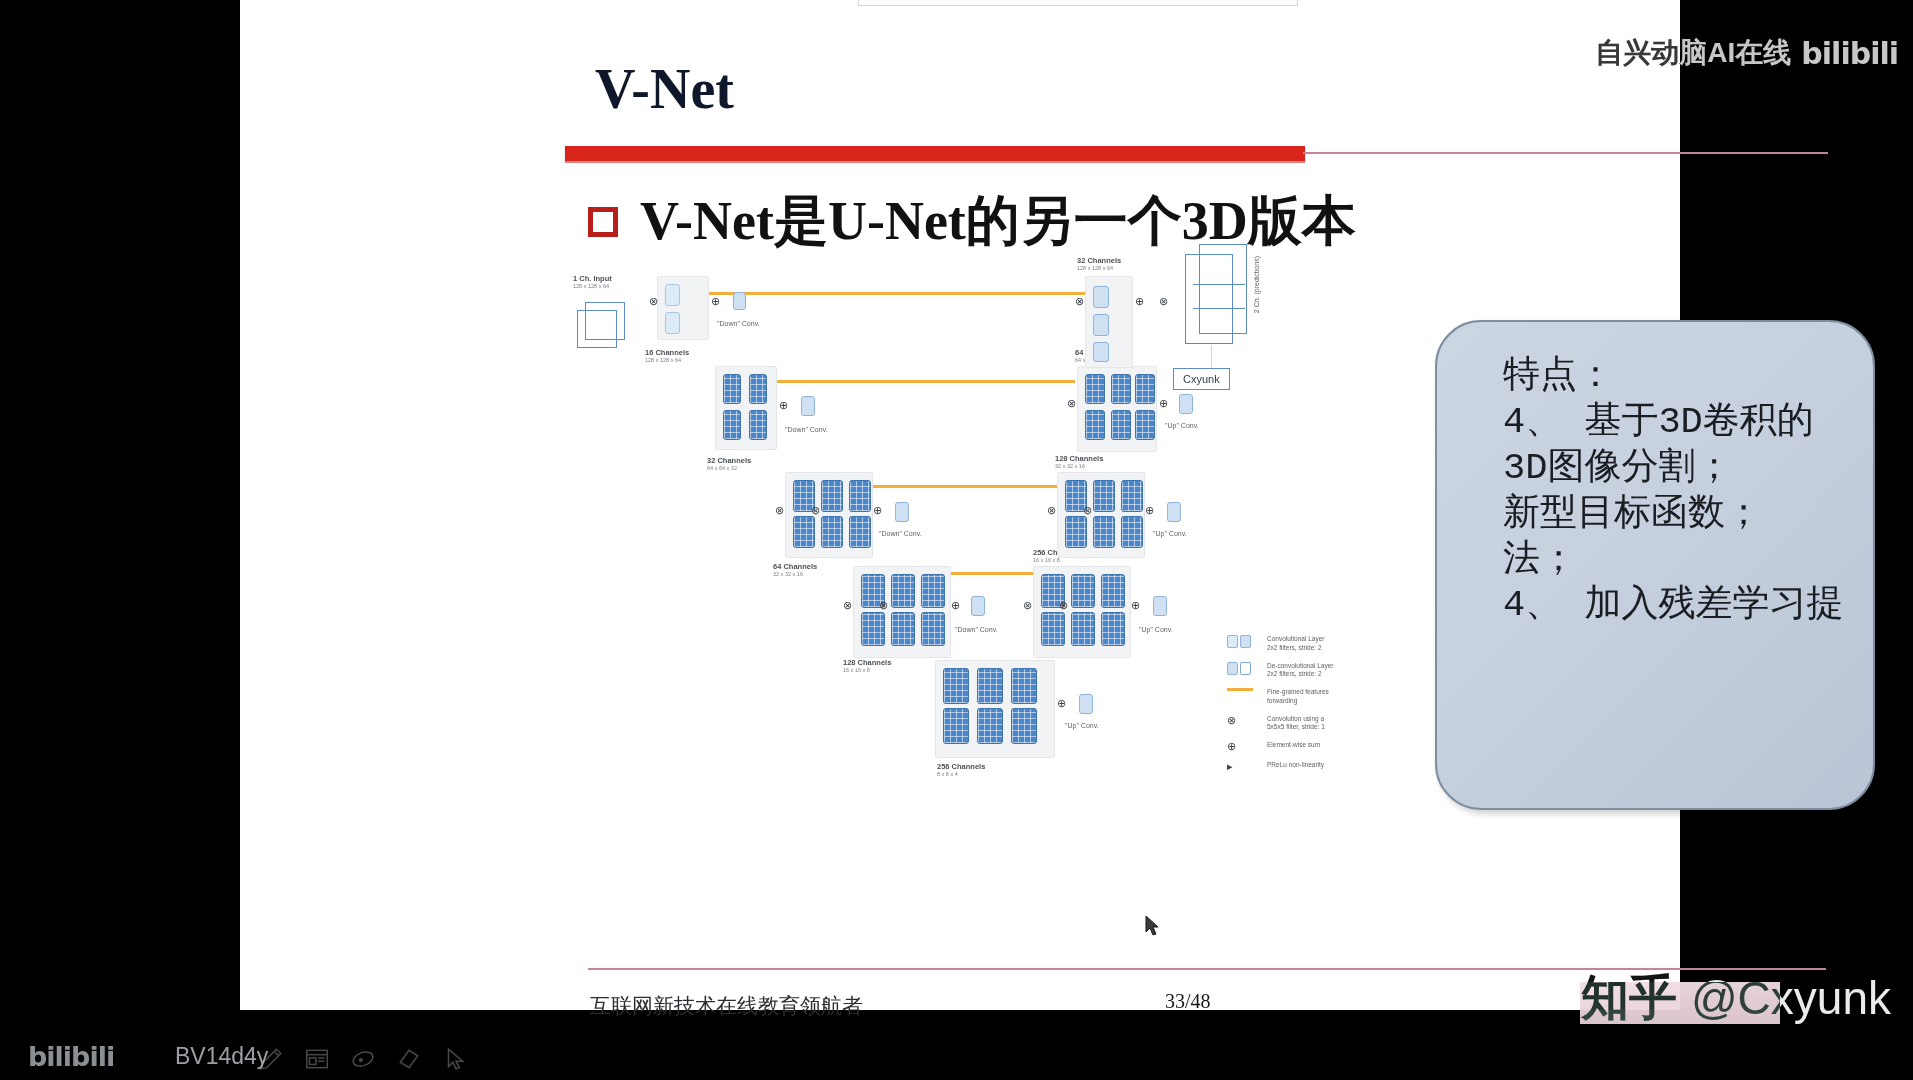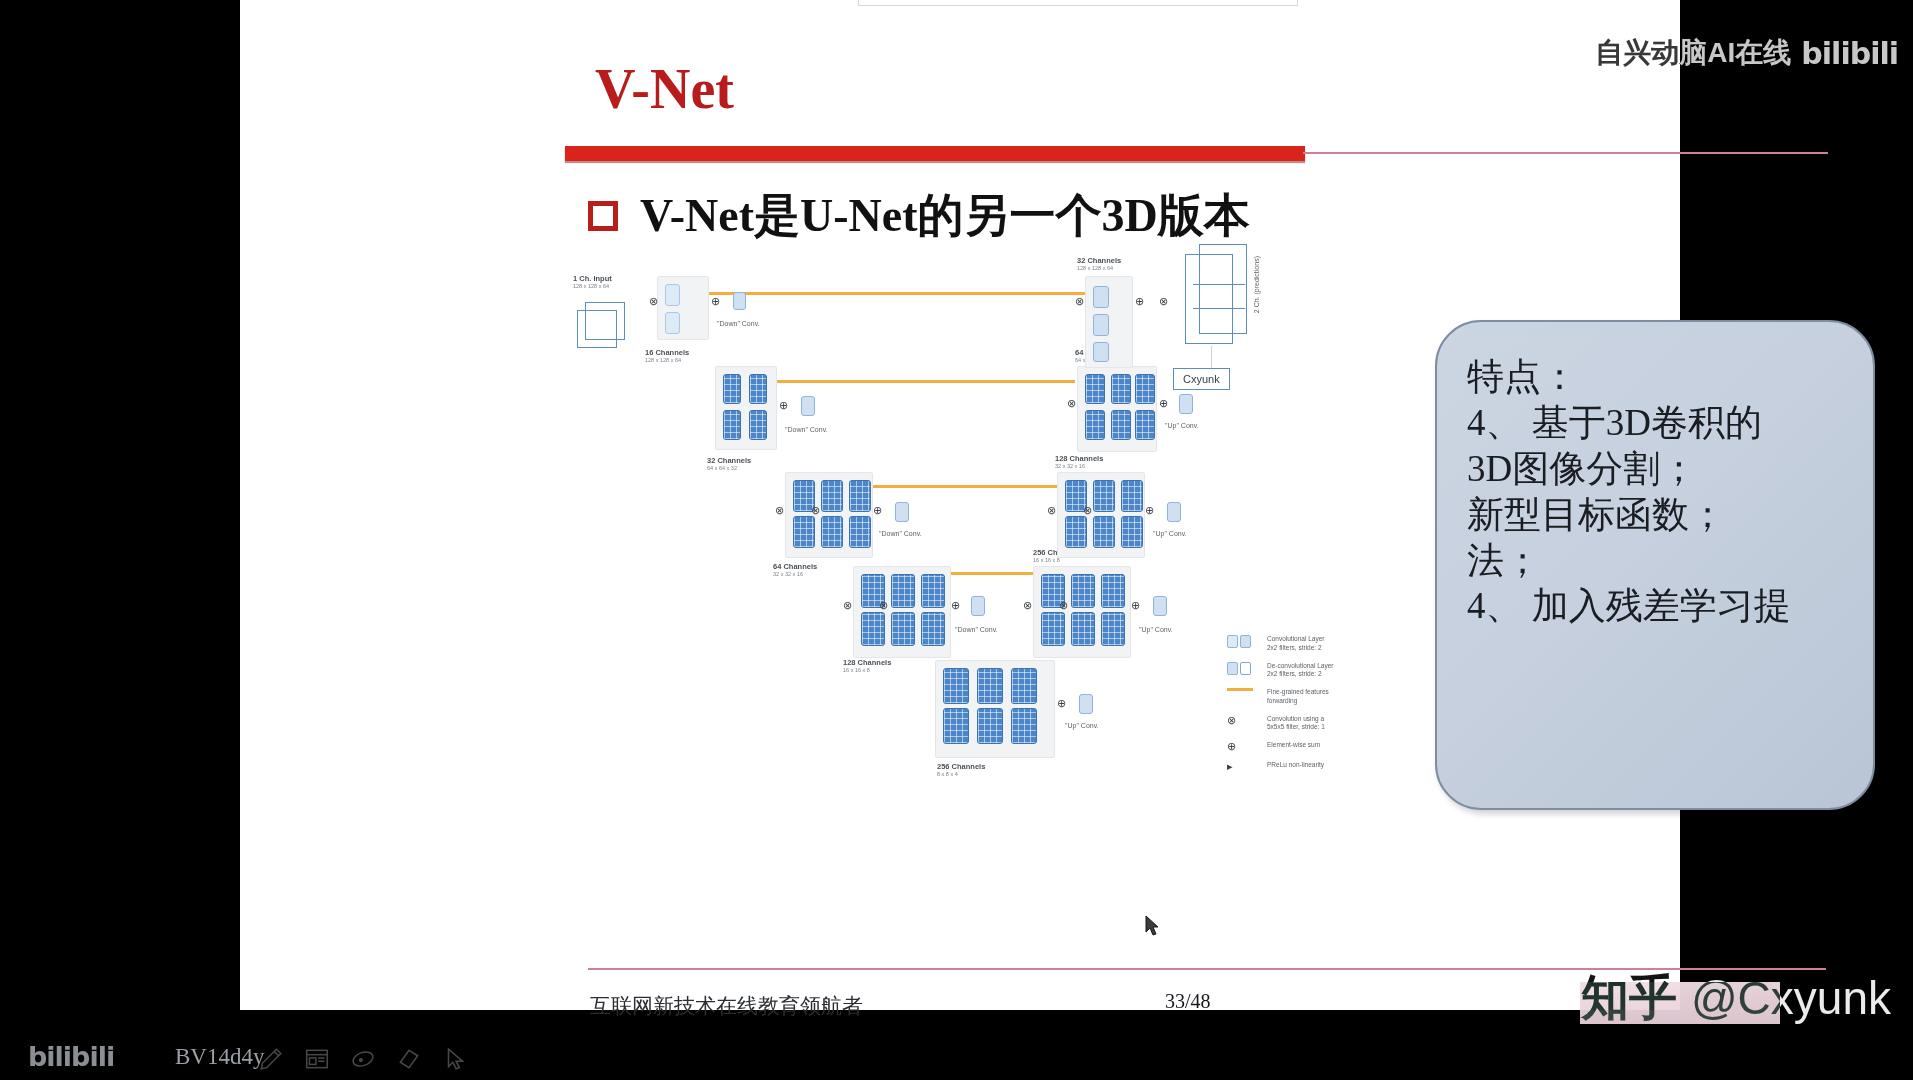--- a/index.html
+++ b/index.html
@@ -25,21 +25,21 @@
   
   .top-strip {
     position:absolute; left:618px; top:-4px; width:440px; height:10px;
     background:#ffffff; border:1px solid #cfd8e3; border-top:none;
   }
 
   
   .title {
     position:absolute; left:355px; top:57px;
     font-family: "Liberation Serif", serif;
-    font-size: 56px; font-weight: 700; color:#b91c1c;
+    font-size: 56px; font-weight: 700; color:#0f172a;
     letter-spacing:0px;
   }
   .title-rule-red {
     position:absolute; left:325px; top:146px; width:740px; height:15px;
     background:#d9241b;
     box-shadow: 0 2px 1px rgba(120,0,0,.45);
   }
   .title-rule-thin {
     position:absolute; left:1063px; top:152px; width:525px; height:2px;
     background:#c8829a;
@@ -48,21 +48,21 @@
   
   .bullet-row {
     position:absolute; left:348px; top:185px;
     display:flex; align-items:center; gap:22px;
   }
   .bullet-square {
     width:30px; height:30px; border:5px solid #b81f1a; background:#fff;
   }
   .bullet-text {
     font-family:"Liberation Serif", serif;
-    font-size: 46px; font-weight:600; color:#111;
+    font-size: 54px; font-weight:600; color:#111;
     white-space: nowrap; letter-spacing:0px;
   }
 
   
   .diagram {
     position:absolute; left:375px; top:300px; width:740px; height:640px;
   }
   .dg-label {
     position:absolute; color:#5a5f66; font-size:7px; line-height:1.25;
     font-family:"Liberation Sans", sans-serif; white-space:nowrap;
@@ -117,23 +117,23 @@
   .feature-box {
     position:absolute; left:1195px; top:320px;
     width:440px; height:490px;
     background: linear-gradient(135deg,#ccd5e2 0%, #c6d0de 45%, #b9c5d6 100%);
     border: 2px solid #7e8da0;
     border-radius: 46px;
     box-shadow: 3px 4px 6px rgba(0,0,0,.18);
     padding: 32px 26px 20px 30px;
   }
   .fb-line {
-    font-family:Liberation Serif, serif;
+    font-family:Liberation Mono, monospace;
     font-size: 37px; color:#1a1d22; line-height: 1.24;
-    white-space: nowrap; letter-spacing: 0px;
+    white-space: nowrap; letter-spacing: 0px; margin-left: 36px;
   }
 
   
   .footer-rule {
     position:absolute; left:348px; top:968px; width:1238px; height:2px;
     background:#c8829a;
   }
   .footer-left {
     position:absolute; left:350px; top:992px;
     font-size:21px; color:#2a2d31;
@@ -177,21 +177,21 @@
     position:absolute; left:0; bottom:0; width:1913px; height:46px;
   }
   .pb-logo {
     position:absolute; left:28px; bottom:8px;
     color:#8b8f94; font-size:27px; font-weight:800; letter-spacing:-1px;
     font-family:"DejaVu Sans", sans-serif;
   }
   .pb-bvid {
     position:absolute; left:175px; bottom:10px;
     color:#9aa0a6; font-size:23px;
-    font-family:Liberation Serif, serif;
+    font-family:Liberation Sans, sans-serif;
   }
   .pb-tools {
     position:absolute; left:258px; bottom:8px;
     display:flex; align-items:center; gap:20px;
   }
   .tool-ic { width:26px; height:26px; opacity:.35; }
   .tool-ic svg { width:26px; height:26px; display:block; }
 
   .cursor {
     position:absolute; left:905px; top:915px; width:16px; height:22px;

